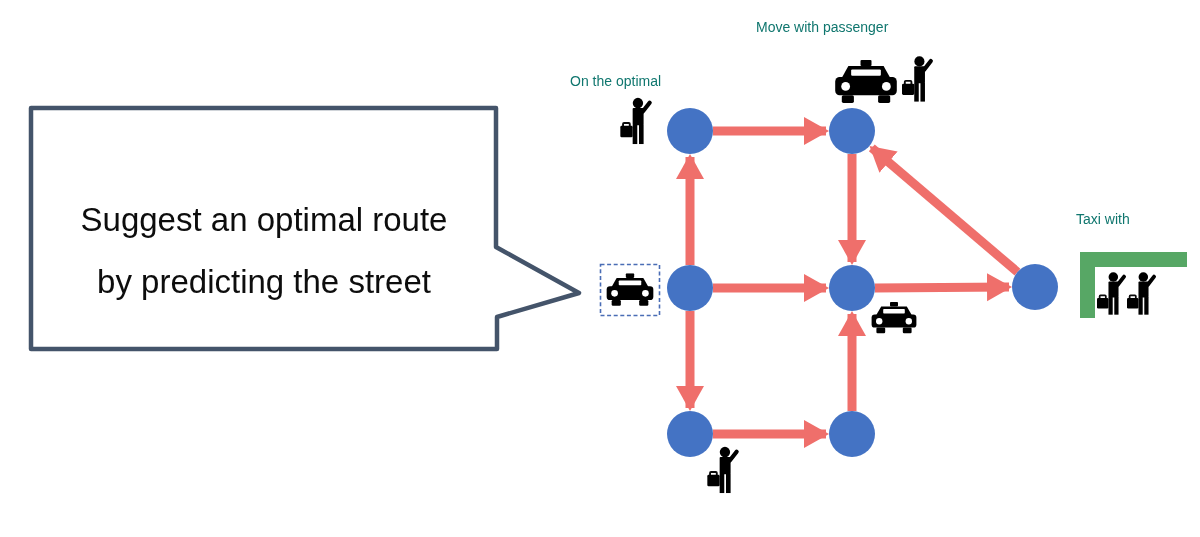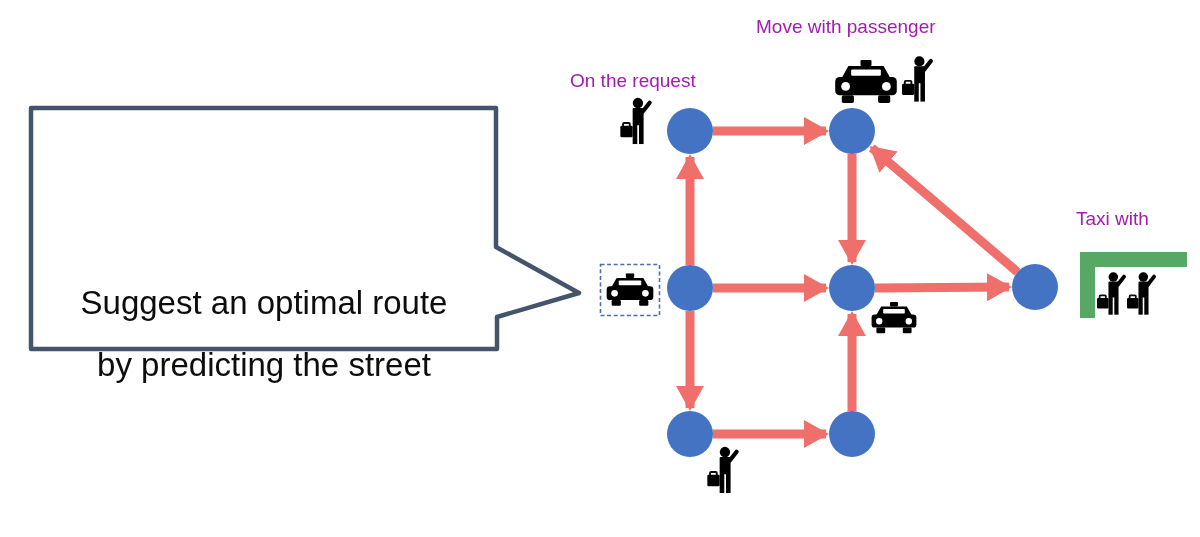--- a/index.html
+++ b/index.html
@@ -2,26 +2,26 @@
 <html><head>
 <meta charset="utf-8">
 <style>
   html,body{margin:0;padding:0;background:#fff;}
   .canvas{
     position:relative;width:1200px;height:537px;background:#fff;
     font-family:"Liberation Sans",sans-serif;overflow:hidden;
   }
   .scene{position:absolute;inset:0;width:1200px;height:537px;}
   .label{
-    position:absolute;font-size:19px;line-height:24px;color:#a21caf;
+    position:absolute;font-size:14px;line-height:24px;color:#0f766e;
     white-space:nowrap;
   }
   .callout-text{
     position:absolute;left:28px;top:106px;width:472px;height:290px;
-    display:flex;flex-direction:column;align-items:center;justify-content:flex-end;
+    display:flex;flex-direction:column;align-items:center;justify-content:center;
     font-size:33px;line-height:62px;color:#0d0d0d;text-align:center;
   }
   .icon{position:absolute;}
   .icon svg{width:100%;height:100%;display:block;}
 </style>
 </head>
 <body>
 
 <div class="canvas">
 
@@ -83,21 +83,21 @@
         <circle cx="690" cy="434" r="23" fill="#4473C4"></circle>
         <circle cx="852" cy="434" r="23" fill="#4473C4"></circle>
       </g>
   </svg>
 
   <div class="callout-text">
     <span>Suggest an optimal route</span>
     <span>by predicting the street</span>
   </div>
 
-  <div class="label" style="left:570px;top:69px">On the request</div>
+  <div class="label" style="left:570px;top:69px">On the optimal</div>
   <div class="label" style="left:756px;top:15px">Move with passenger</div>
   <div class="label" style="left:1076px;top:207px">Taxi with</div>
 
   <div class="icon" style="left:620px;top:97px;width:33px;height:48px">
     <svg viewBox="0 0 34 50">
         <use href="#sym-person-hail"></use>
       </svg>
   </div>
 
   <div class="icon" style="left:831px;top:60px;width:70px;height:44px">

